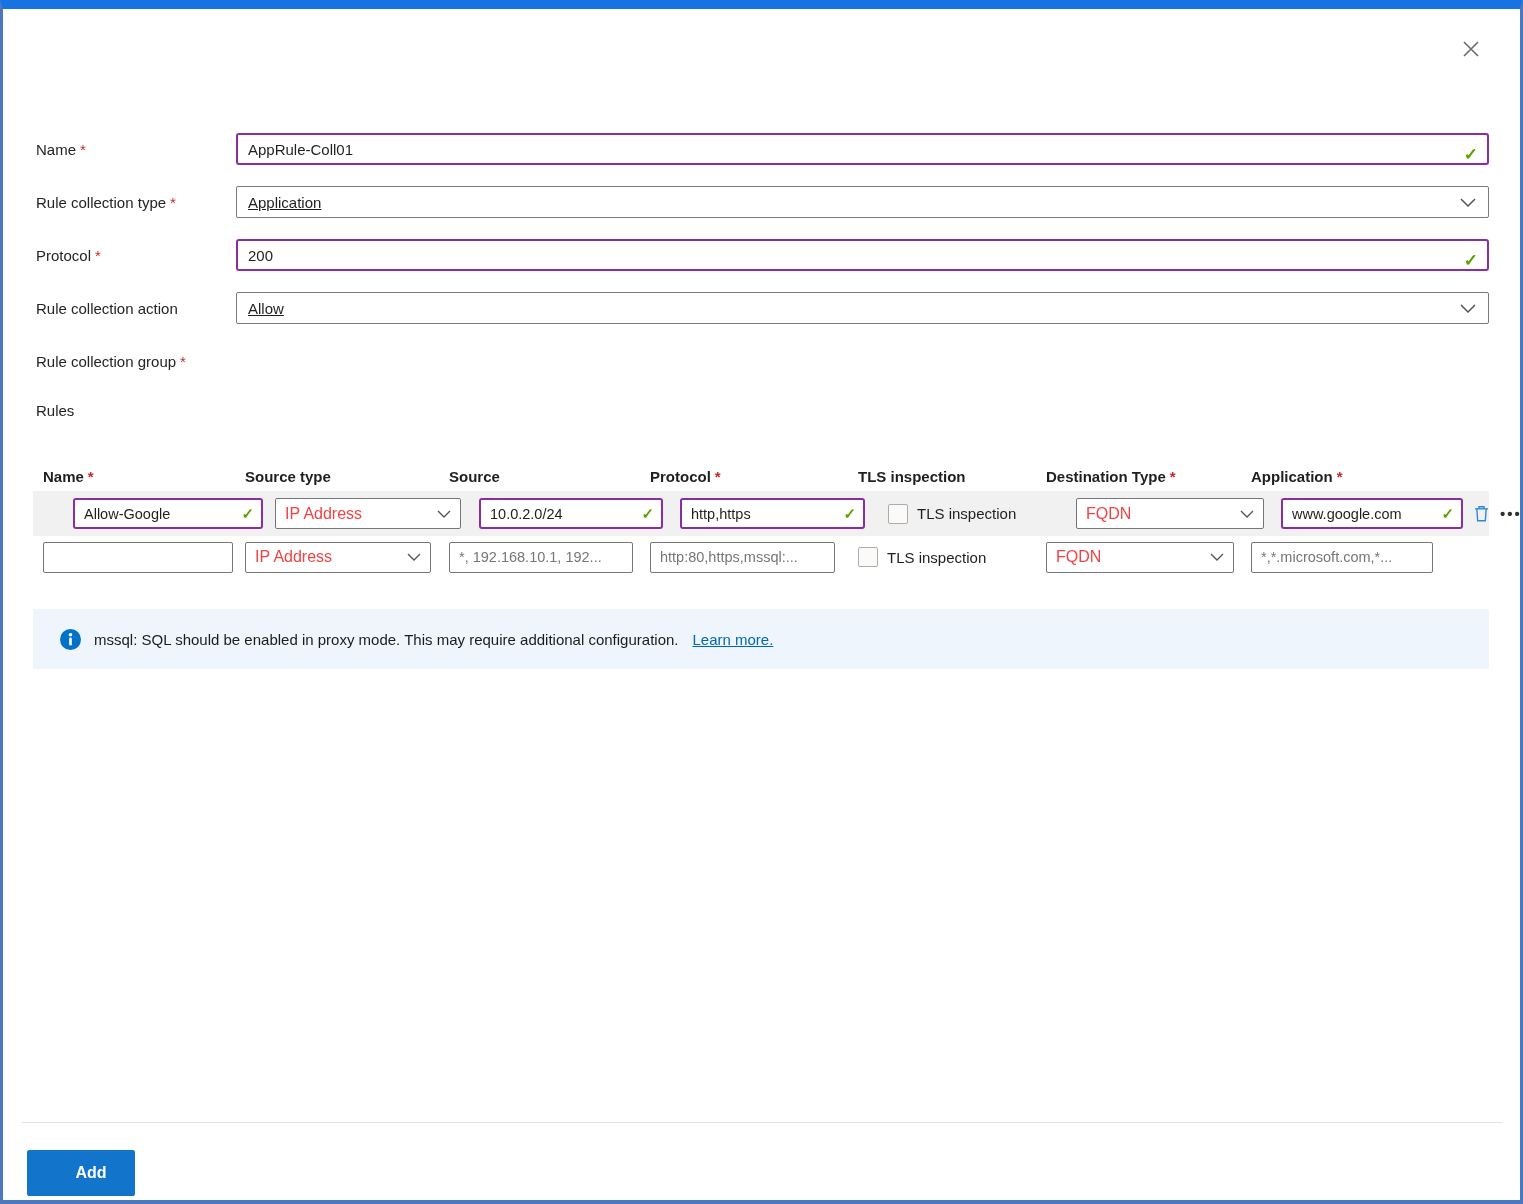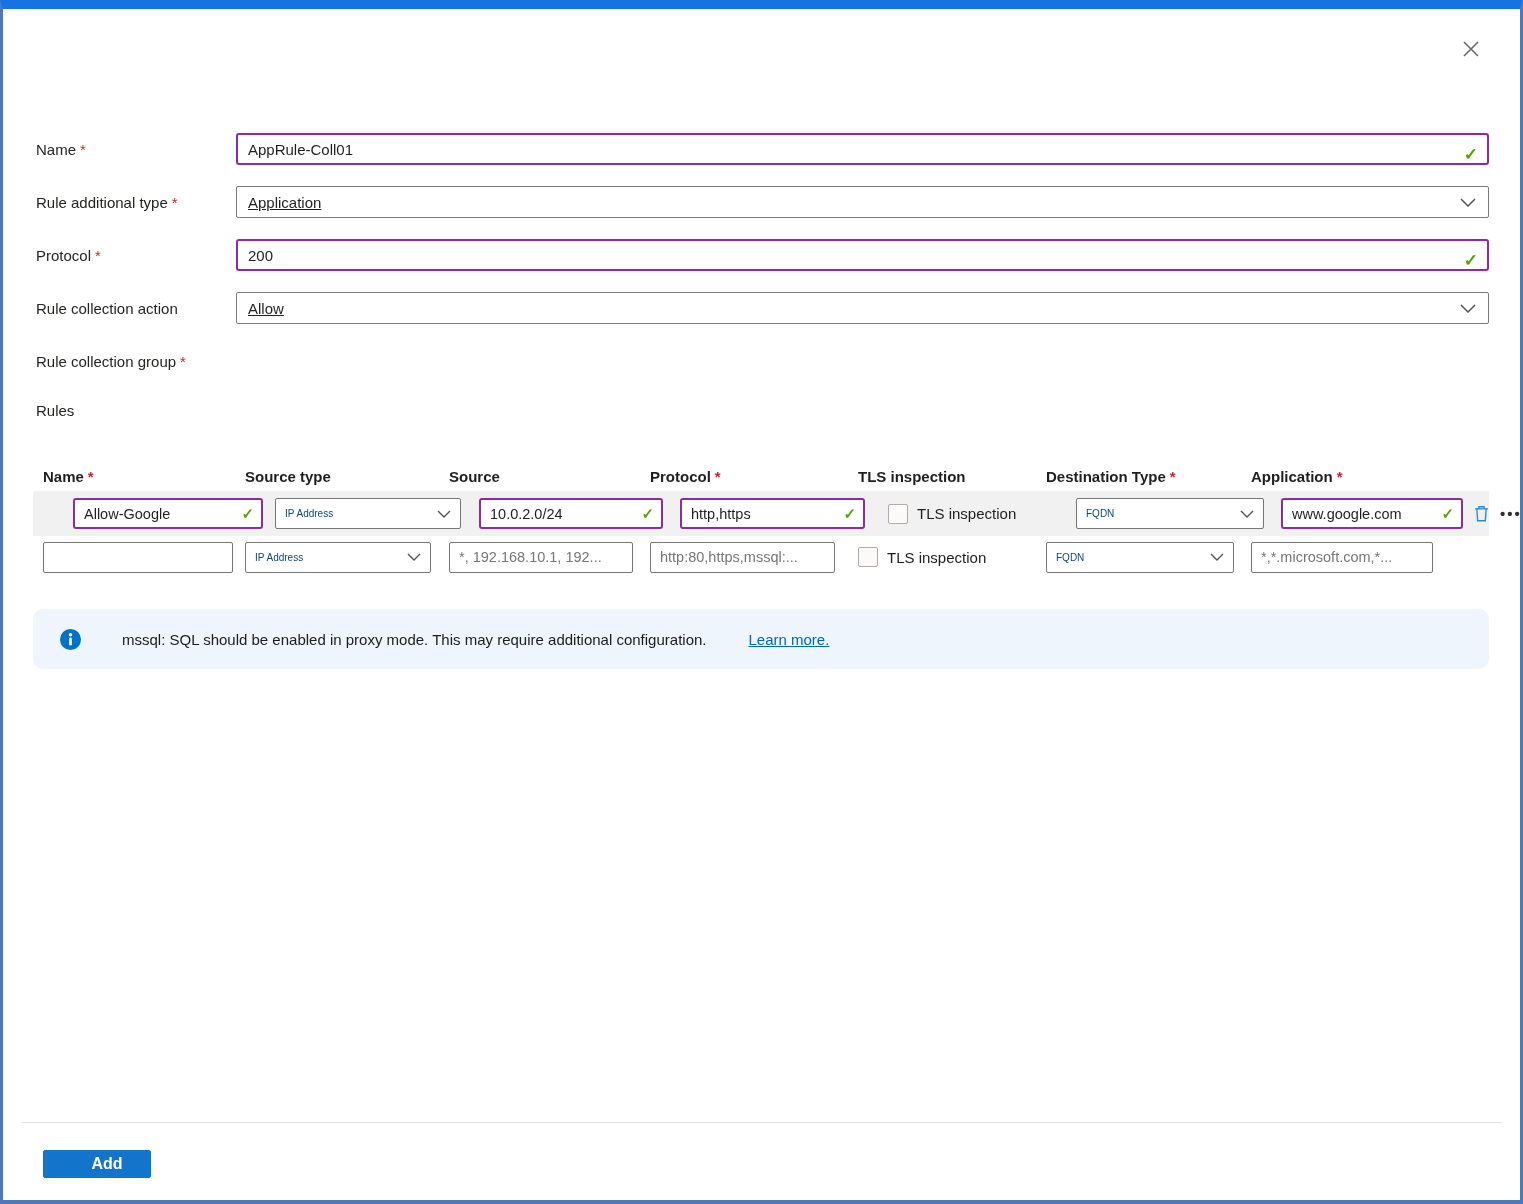--- a/index.html
+++ b/index.html
@@ -51,41 +51,41 @@
   .c-dest  { width:182px; flex:0 0 182px; margin-right:8px; }
   .c-act   { display:flex; align-items:center; gap:6px; }
 
   .cell-vbox { display:flex; align-items:center; height:31px; border:2px solid #8a2da5; border-radius:3px; background:#fff; width:100%; }
   .cell-vbox input { flex:1; min-width:0; border:none; outline:none; background:transparent; font-family:"Liberation Sans", sans-serif; font-size:14.5px; color:#1f1f1f; padding:0 4px 0 9px; height:100%; }
   .cell-vbox .check { font-size:15px; margin-right:7px; }
   .cell-plain { display:flex; align-items:center; height:31px; border:1px solid #767676; border-radius:2px; background:#fff; width:100%; }
   .cell-plain input { flex:1; min-width:0; border:none; outline:none; background:transparent; font-family:"Liberation Sans", sans-serif; font-size:14.5px; color:#1f1f1f; padding:0 6px 0 9px; height:100%; }
   .cell-plain input::placeholder { color:#767676; opacity:1; }
   .cell-dd { display:flex; align-items:center; height:31px; border:1px solid #767676; border-radius:2px; background:#fff; width:100%; cursor:pointer; }
-  .cell-dd .dd-value { flex:1; font-size:10px; color:#0c4a6e; padding-left:9px; }
+  .cell-dd .dd-value { flex:1; font-size:16px; color:#ef4444; padding-left:9px; }
   .cell-dd .chev { flex:0 0 auto; margin-right:9px; display:flex; }
 
   .checkbox { width:20px; height:20px; border:1px solid #aeaca9; border-radius:2px; background:#fbfaf9; flex:0 0 20px; cursor:pointer; }
   .tls-text { font-size:15px; color:#1f1f1f; margin-left:9px; white-space:nowrap; }
 
   .icon-btn { background:none; border:none; padding:2px; cursor:pointer; display:flex; align-items:center; }
   .dots { color:#323130; font-size:15px; font-weight:700; letter-spacing:2px; line-height:1; }
 
   
   .info-banner {
     position:absolute; top:600px; left:30px; right:31px; height:60px;
-    background:#eef5fc; border-radius:10px; display:flex; align-items:center; padding-left:27px;gap:28px;
+    background:#eef5fc; border-radius:2px; display:flex; align-items:center; padding-left:27px;
   }
   .info-text { font-size:15px; color:#1c1c1c; margin-left:13px; }
   .learn-more { color:#0067b8; text-decoration:underline; margin-left:14px; font-size:15px; cursor:pointer; }
 
   
   .footer-divider { position:absolute; top:1113px; left:18px; right:18px; border-top:1px solid #e3e3e3; }
   .add-btn {
-    position:absolute; top:1141px; left:40px; width:108px; height:28px;
+    position:absolute; top:1141px; left:24px; width:108px; height:46px;
     background:#1374cc; color:#fff; font-family:"Liberation Sans", sans-serif; font-size:16px; font-weight:700;
     border:1px solid #1374cc; border-radius:2px; cursor:pointer;padding-left:20px;
   }
 </style>
 </head>
 <body>
 
 <div class="dialog">
 
 
@@ -102,21 +102,21 @@
         <span>Name</span><span class="req">*</span>
       </div>
       <div class="vbox">
         <input type="text" value="AppRule-Coll01" style="">
         <span class="check">✓</span>
       </div>
     </div>
 
     <div class="form-row">
       <div class="form-label">
-        <span>Rule additional type</span><span class="req">*</span>
+        <span>Rule collection type</span><span class="req">*</span>
       </div>
       <div class="dropdown">
         <span class="dd-value">Application</span>
         <span class="chev">
           <svg width="16" height="9" viewBox="0 0 16 9">
               <path d="M1 1 L8 8 L15 1" stroke="#555" stroke-width="1.5" fill="none"></path>
             </svg>
         </span>
       </div>
     </div>

